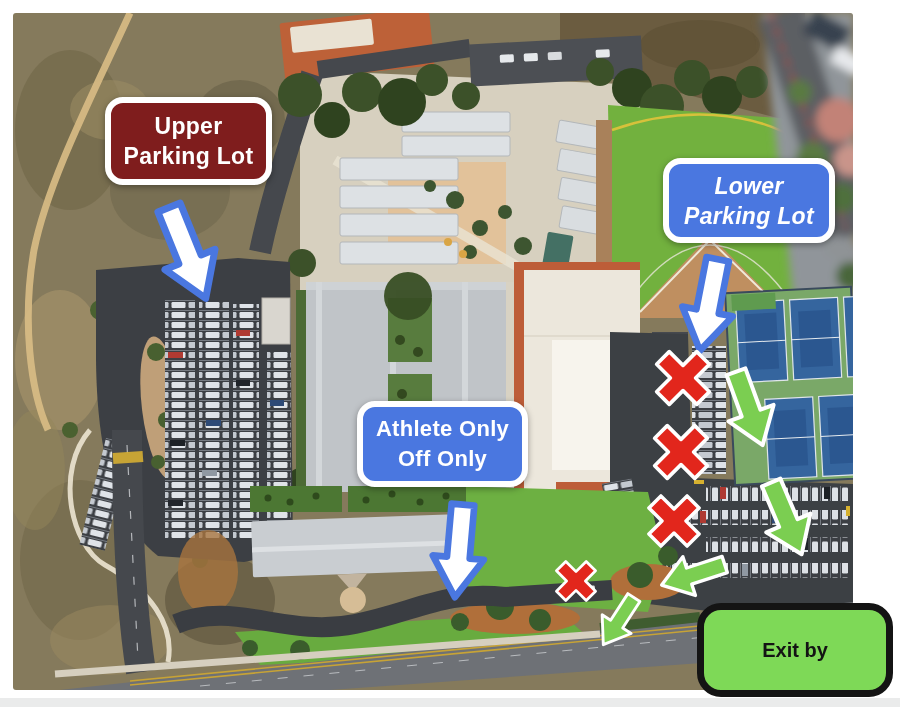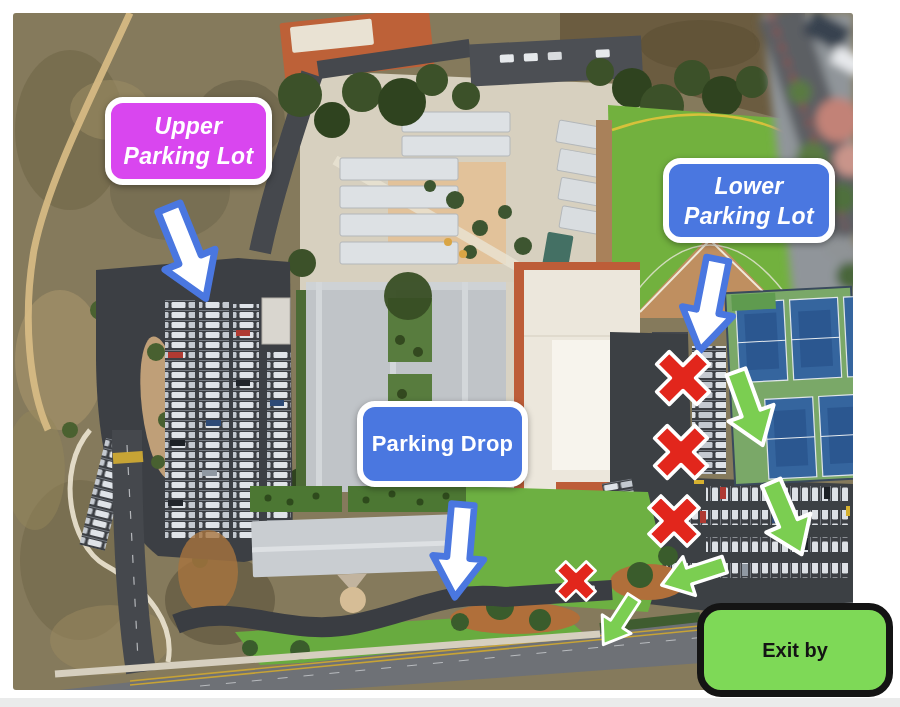--- a/index.html
+++ b/index.html
@@ -365,32 +365,33 @@
   <svg class="ann ga ga2" viewBox="-35 -47.5 70 95">
     <path d="M-10,-38 L10,-38 L10,6 L24,6 L0,40 L-24,6 L-10,6 Z" stroke-width="4" stroke-linejoin="round" fill="#7bce51" stroke="#ffffff"></path>
   </svg>
   <svg class="ann ga ga3" viewBox="-35 -47.5 70 95">
     <path d="M-10,-38 L10,-38 L10,6 L24,6 L0,40 L-24,6 L-10,6 Z" stroke-width="4" stroke-linejoin="round" fill="#7bce51" stroke="#ffffff"></path>
   </svg>
   <svg class="ann ga ga4" viewBox="-35 -47.5 70 95">
     <path d="M-10,-38 L10,-38 L10,6 L24,6 L0,40 L-24,6 L-10,6 Z" stroke-width="4" stroke-linejoin="round" fill="#7bce51" stroke="#ffffff"></path>
   </svg>
 
-  <div class="blabel upper" style="background: #d946ef; font-style: italic;">
+  <div class="blabel upper" style="background: #7f1d1d;">
     <div>Upper</div>
     <div>Parking Lot</div>
   </div>
 
   <div class="blabel lower" style="background: rgb(74, 119, 224); font-style: italic;">
     <div>Lower</div>
     <div>Parking Lot</div>
   </div>
 
   <div class="blabel athlete" style="background: rgb(74, 119, 224);">
-    <div>Parking Drop</div>
+    <div>Athlete Only</div>
+    <div>Off Only</div>
   </div>
 
   <div class="exlabel" style="background: rgb(126, 217, 87);">
     <div>Exit by</div>
   </div>
 
   <div class="bottom-strip" style="background: rgb(234, 235, 235);"></div>
 </div>
 
 </body></html>

